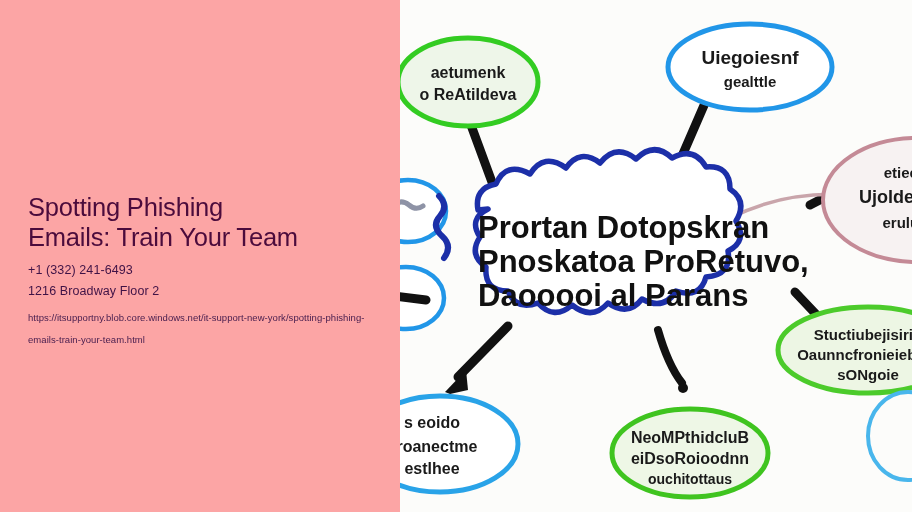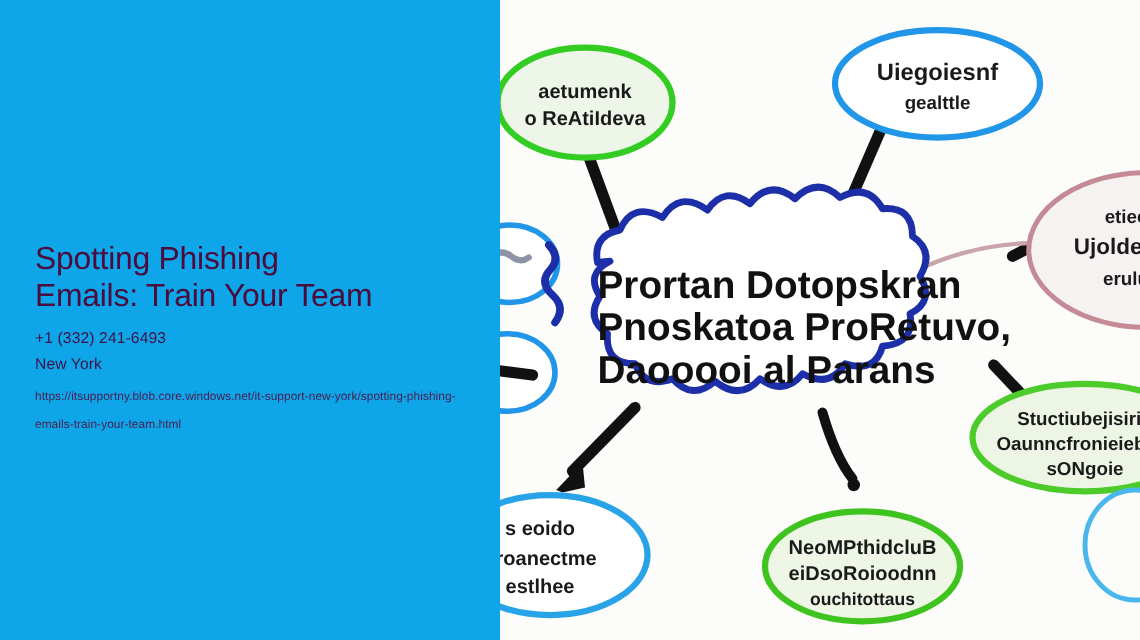--- a/index.html
+++ b/index.html
@@ -18,21 +18,21 @@
     width: 912px;
     height: 512px;
     display: flex;
   }
 
   
   #info-panel {
     position: relative;
     width: 400px;
     height: 512px;
-    background: #0ea5e9;
+    background: #fca5a5;
     flex: 0 0 400px;
     box-sizing: border-box;
   }
   #info-stack {
     position: absolute;
     left: 28px;
     top: 192px;
     width: 356px;
   }
   #article-title {
@@ -104,21 +104,21 @@
 </head>
 <body>
 
 <div id="page">
 
   <div id="info-panel">
     <div id="info-stack">
       <h1 id="article-title">Spotting Phishing
 Emails: Train Your Team</h1>
       <p class="contact-line">+1 (332) 241-6493</p>
-      <p class="contact-line">New York</p>
+      <p class="contact-line">1216 Broadway Floor 2</p>
       <div id="source-url">https://itsupportny.blob.core.windows.net/it-support-new-york/spotting-phishing-emails-train-your-team.html</div>
     </div>
   </div>
 
   <div id="illustration-panel">
     <svg id="mindmap-svg" viewBox="0 0 512 512">
 
       <g>
         <ellipse cx="8" cy="211" rx="38" ry="31" fill="#FFFFFF" stroke="#2196E8" stroke-width="4.5"></ellipse>
         <path d="M -8 207 q 8 -9 17 -2 q 7 6 14 1" fill="none" stroke="#8E93A6" stroke-width="5" stroke-linecap="round"></path>

